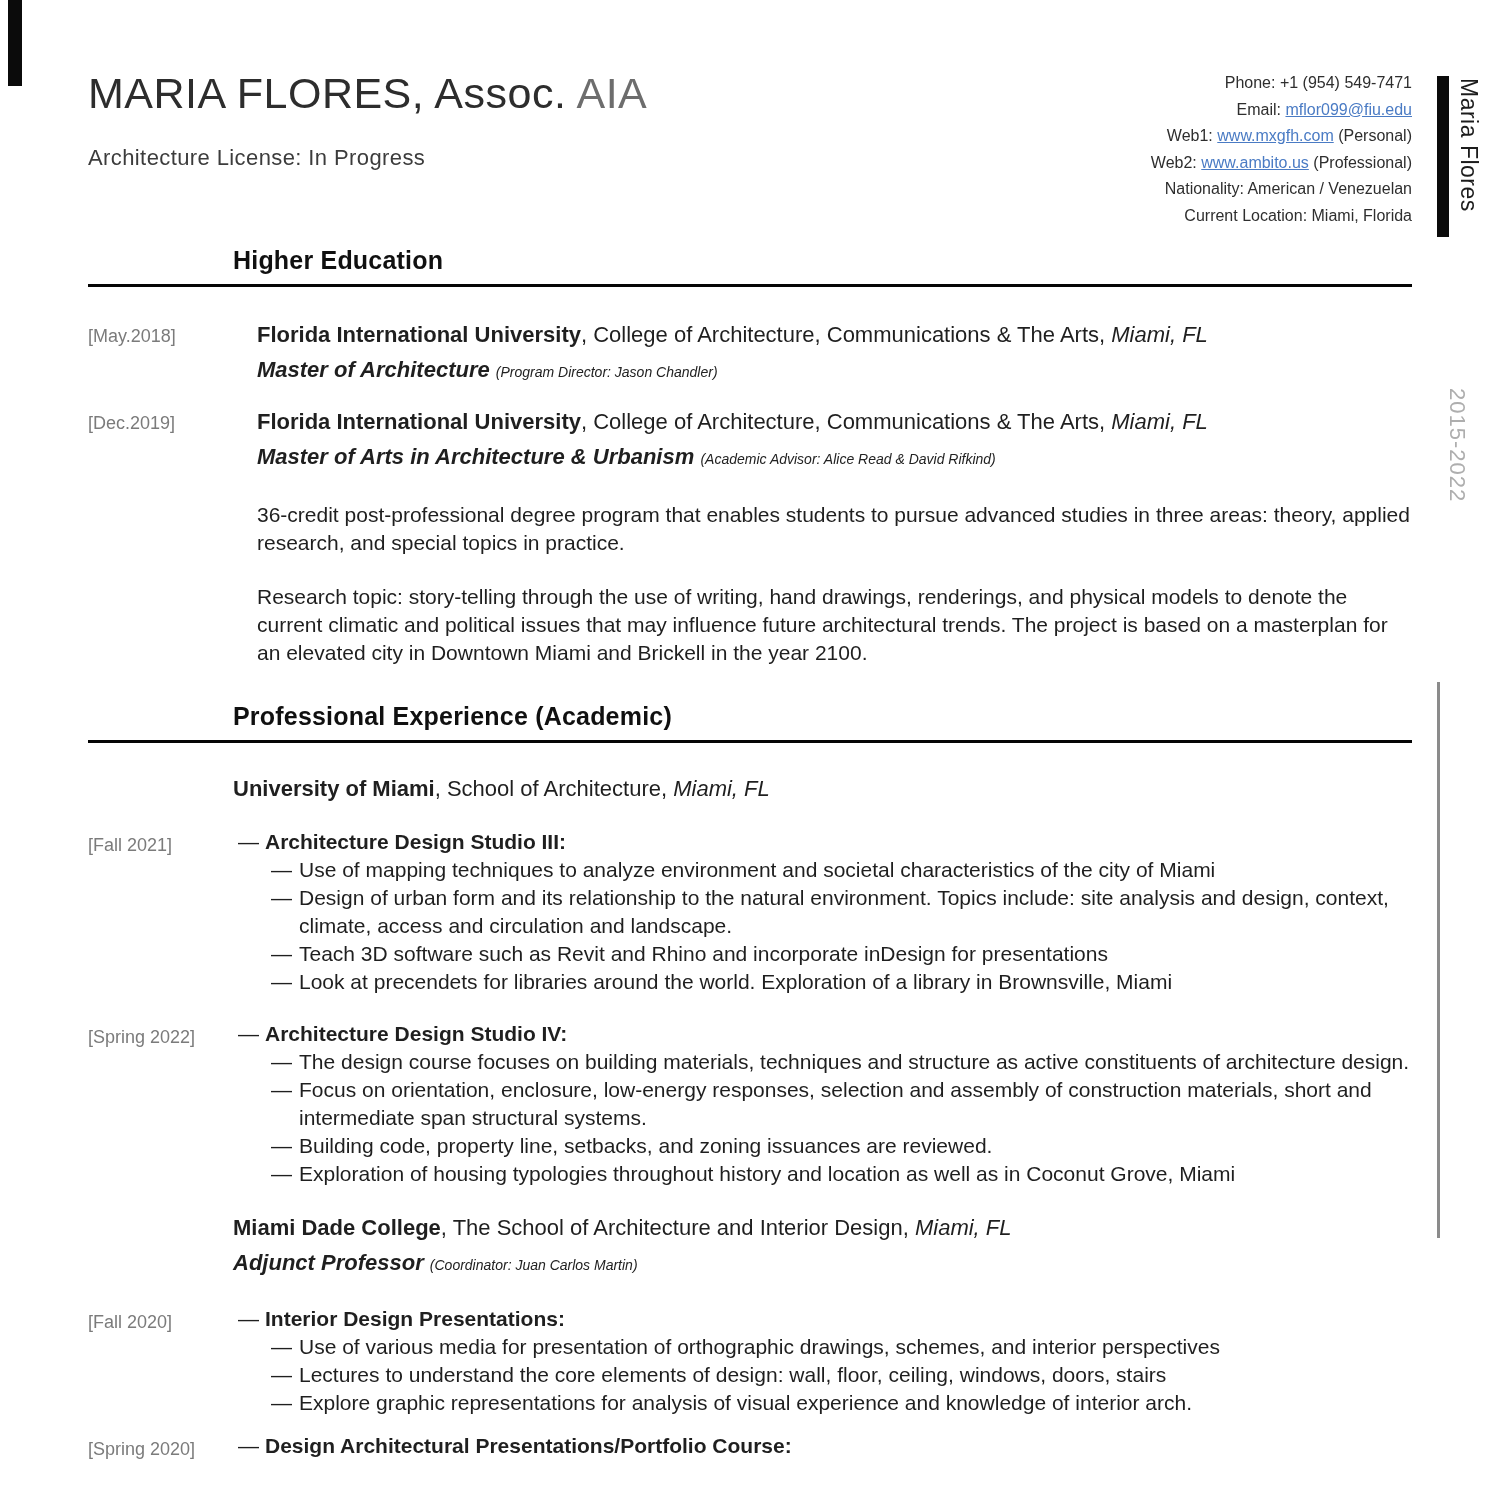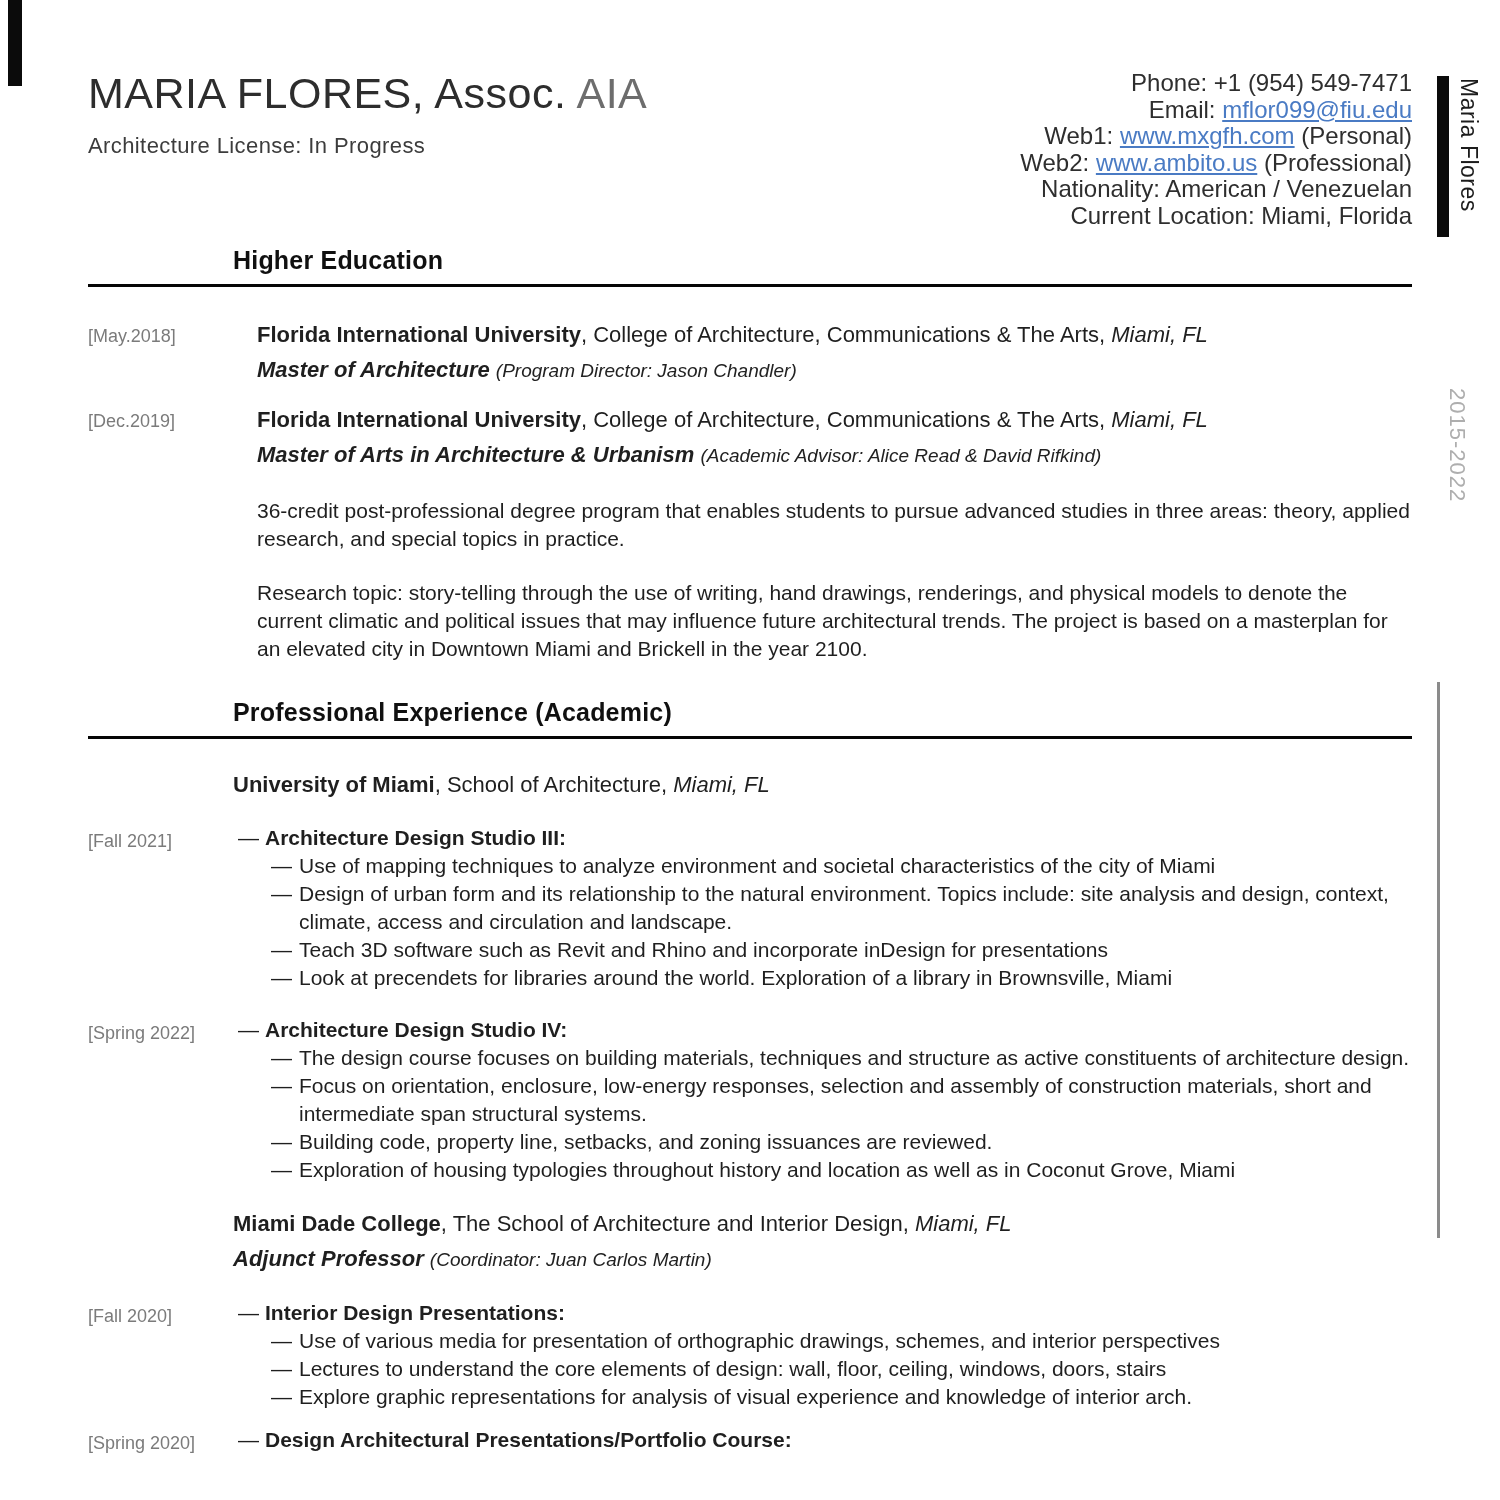--- a/index.html
+++ b/index.html
@@ -18,22 +18,22 @@
   .corner-bar{position:absolute;left:8px;top:0;width:14px;height:86px;background:var(--bar);}
   .side-bar{position:absolute;top:76px;right:51px;width:12px;height:161px;background:var(--bar);}
   .side-name{position:absolute;top:78px;right:18px;writing-mode:vertical-rl;font-size:23px;color:#1c1c1c;letter-spacing:.5px;}
   .side-years{position:absolute;top:388px;right:30px;writing-mode:vertical-rl;font-size:22px;color:#aeaeae;letter-spacing:1px;}
   .side-line{position:absolute;top:682px;right:60px;width:3px;height:556px;background:#8b8b8b;}
 
   
   .header{display:flex;justify-content:space-between;align-items:flex-start;padding:70px 88px 0 88px;}
   .name-line{font-size:43px;line-height:47px;color:#2d2d2d;letter-spacing:.5px;white-space:nowrap;}
   .name-suffix{color:#6d6d6d;margin-top:44px;}
-  .subtitle{margin-top:14px;font-size:22px;line-height:30px;color:#3c3c3c;letter-spacing:.4px;}
-  .contact{text-align:right;font-size:24px;line-height:26.5px;color:#2e2e2e;white-space:nowrap;}
+  .subtitle{margin-top:26px;font-size:22px;line-height:30px;color:#3c3c3c;letter-spacing:.4px;}
+  .contact{text-align:right;font-size:16px;line-height:26.5px;color:#2e2e2e;white-space:nowrap;}
   .link{color:var(--link);text-decoration:underline;cursor:pointer;}
 
   
   .section-head{padding:0 88px;}
   .section-head.edu{margin-top:16px;}
   .section-head.exp{margin-top:34px;}
   .section-title{margin-left:145px;font-size:25px;line-height:30px;font-weight:700;color:#101010;letter-spacing:.2px;}
   .rule{border-bottom:3px solid #050505;margin-top:9px;}
 
   
@@ -41,21 +41,21 @@
   .date-col{flex:0 0 145px;width:145px;font-size:18px;line-height:24px;color:var(--muted);padding-top:5px;}
   .content-col{flex:1;font-size:21px;line-height:28px;color:var(--ink);}
 
   .edu-entry.first{margin-top:32px;}
   .edu-entry{margin-top:18px;gap:24px;}
   .inst-line{font-size:22px;line-height:31px;}
   .b{font-weight:700;}
   .i{font-style:italic;}
   .degree-line{margin-top:4px;font-size:22px;line-height:31px;}
   .degree{font-weight:700;font-style:italic;}
-  .note{font-style:italic;font-size:19px;color:#222;}
+  .note{font-style:italic;font-size:14px;color:#222;}
   .edu-para{margin-top:26px;}
 
   .employer-1{margin-top:30px;}
   .employer-2{margin-top:24px;justify-content:flex-end;}
   .course{margin-top:24px;}
   .course.last{margin-top:15px;}
   .course-head{position:relative;padding-left:32px;}
   .course-head::before{content:"\2014";position:absolute;left:5px;}
   .course-title{font-weight:700;}
   .bullet{position:relative;padding-left:66px;}

